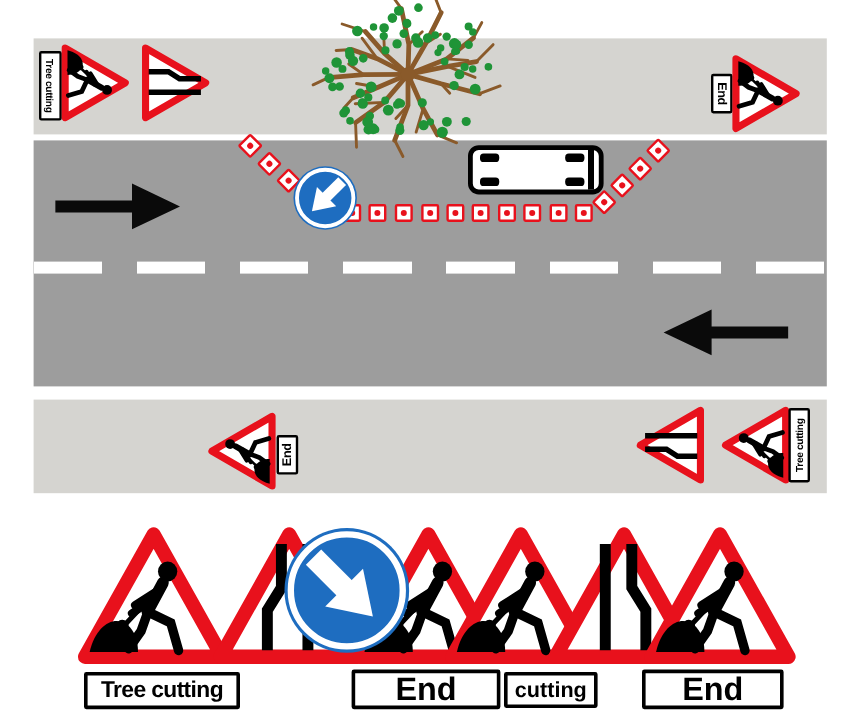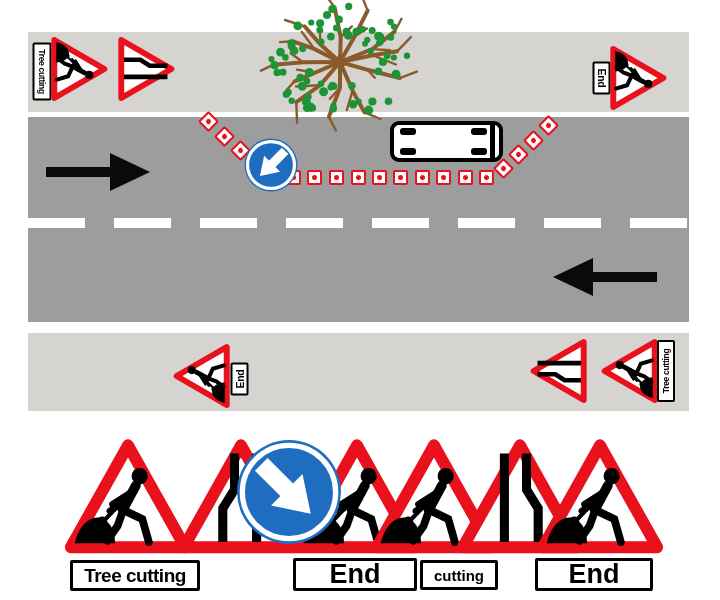--- a/index.html
+++ b/index.html
@@ -340,20 +340,20 @@
         </g>
     </svg>
   </div>
 
   <div class="plate" style="left:70px;top:560px;width:130px;height:31px;font-size:19px;letter-spacing:-0.5px">
     <span>Tree cutting</span>
   </div>
   <div class="plate" style="left:293px;top:558px;width:124px;height:33px;font-size:27px">
     <span>End</span>
   </div>
-  <div class="plate" style="left:420px;top:560px;width:78px;height:30px;font-size:15px">
+  <div class="plate" style="left:420px;top:560px;width:78px;height:30px;font-size:18px">
     <span>cutting</span>
   </div>
   <div class="plate" style="left:535px;top:558px;width:118px;height:33px;font-size:27px">
     <span>End</span>
   </div>
 
 </div>
 
 </body></html>

